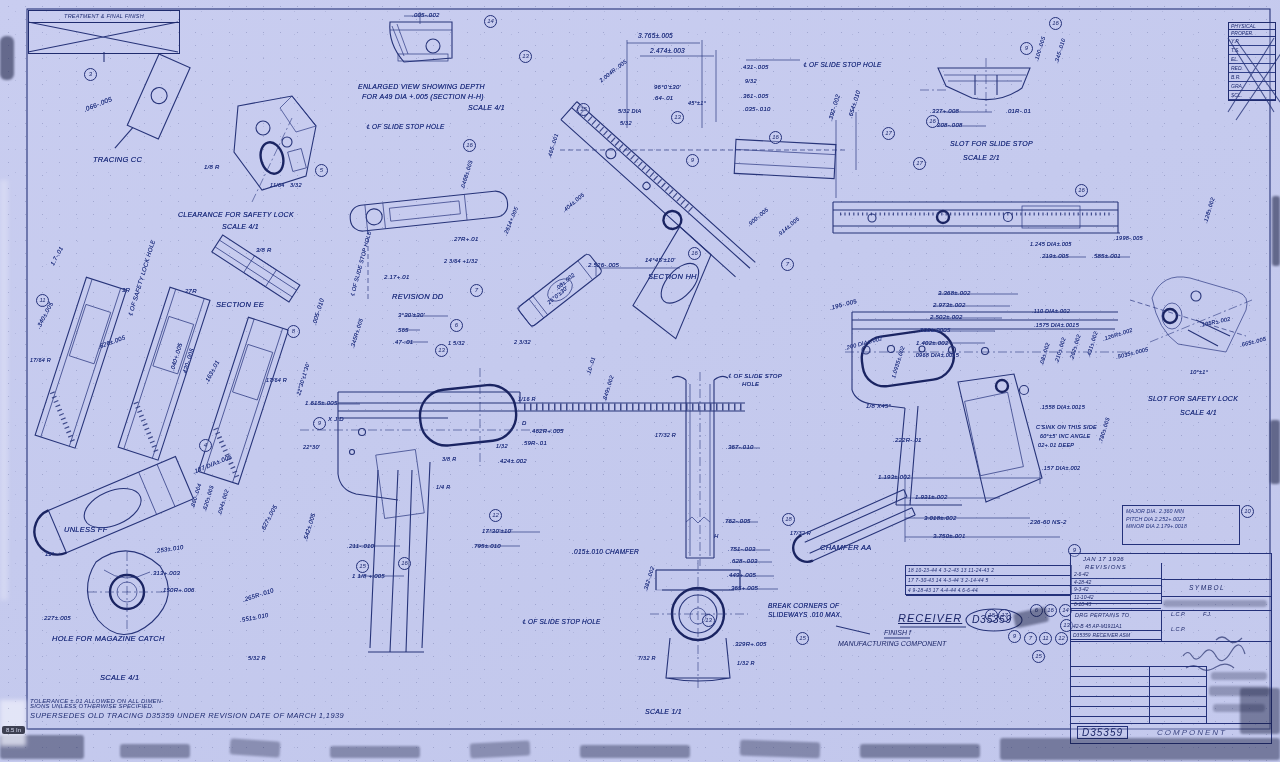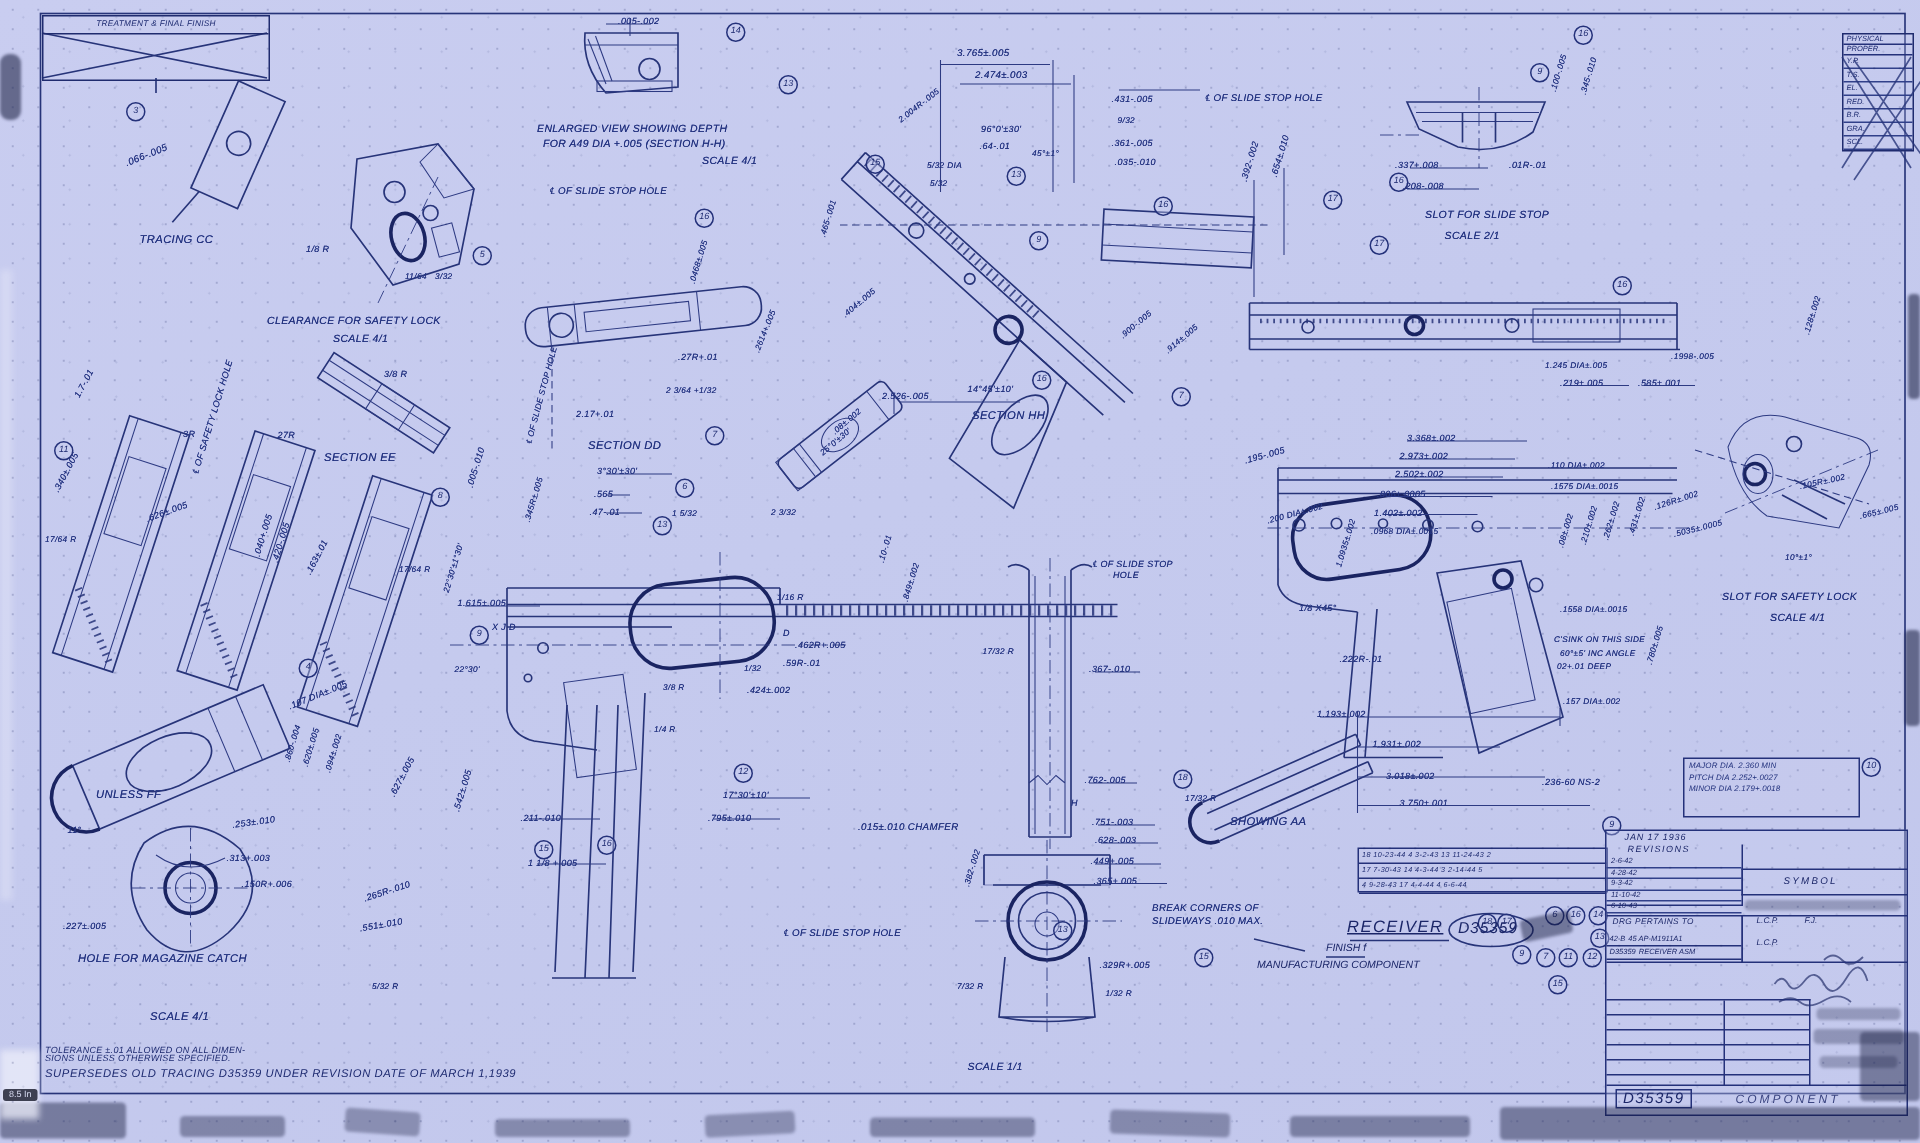--- a/index.html
+++ b/index.html
@@ -315,21 +315,21 @@
       <div class="ann" style="left: 522px; top: 440px; font-size: 6px;">.59R-.01</div>
       <div class="ann" style="left: 498px; top: 458px; font-size: 6px;">.424±.002</div>
       <div class="ann" style="left: 518px; top: 396px; font-size: 5.5px;">1/16 R</div>
       <div class="ann" style="left: 496px; top: 443px; font-size: 5.5px;">1/32</div>
       <div class="ann" style="left: 442px; top: 456px; font-size: 5.5px;">3/8 R</div>
       <div class="ann" style="left: 436px; top: 484px; font-size: 5.5px;">1/4 R</div>
       <div class="ann" style="left: 522px; top: 420px; font-size: 6px;">D</div>
       <div class="ann" style="left: 452px; top: 236px; font-size: 6px;">.27R+.01</div>
       <div class="ann" style="left: 444px; top: 258px; font-size: 5.5px;">2 3/64 +1/32</div>
       <div class="ann" style="left: 384px; top: 274px; font-size: 6px;">2.17+.01</div>
-      <div class="ann" style="left: 392px; top: 292px; font-size: 7.5px;">SECTION DD</div>
+      <div class="ann" style="left: 392px; top: 292px; font-size: 7.5px;">REVISION DD</div>
       <div class="ann" style="left: 398px; top: 312px; font-size: 6px;">3°30'±30'</div>
       <div class="ann" style="left: 396px; top: 327px; font-size: 6px;">.565</div>
       <div class="ann" style="left: 393px; top: 339px; font-size: 6px;">.47-.01</div>
       <div class="ann" style="left: 352px; top: 345px; font-size: 5.5px; transform: rotate(-73deg);">.345R±.005</div>
       <div class="ann" style="left: 448px; top: 340px; font-size: 5.5px;">1 5/32</div>
       <div class="ann" style="left: 514px; top: 339px; font-size: 5.5px;">2 3/32</div>
       <div class="ann" style="left: 352px; top: 292px; font-size: 5.5px; transform: rotate(-75deg);">℄ OF SLIDE STOP HOLE</div>
       <div class="ann" style="left: 505px; top: 232px; font-size: 5.5px; transform: rotate(-68deg);">.2614+.005</div>
       <div class="ann" style="left: 462px; top: 186px; font-size: 5.5px; transform: rotate(-73deg);">.0468±.005</div>
       <div class="ann" style="left: 549px; top: 155px; font-size: 5.5px; transform: rotate(-73deg);">.465-.001</div>
@@ -405,21 +405,21 @@
       <div class="ann" style="left: 1148px; top: 395px; font-size: 7px;">SLOT FOR SAFETY LOCK</div>
       <div class="ann" style="left: 1180px; top: 409px; font-size: 7px;">SCALE 4/1</div>
       <div class="ann" style="left: 1100px; top: 440px; font-size: 5.5px; transform: rotate(-73deg);">.780±.005</div>
       <div class="ann" style="left: 728px; top: 372px; font-size: 6px;">℄ OF SLIDE STOP</div>
       <div class="ann" style="left: 742px; top: 381px; font-size: 6px;">HOLE</div>
       <div class="ann" style="left: 655px; top: 432px; font-size: 5.5px;">17/32 R</div>
       <div class="ann" style="left: 726px; top: 444px; font-size: 6px;">.367-.010</div>
       <div class="ann" style="left: 723px; top: 518px; font-size: 6px;">.762-.005</div>
       <div class="ann" style="left: 714px; top: 533px; font-size: 6px;">H</div>
       <div class="ann" style="left: 790px; top: 530px; font-size: 5.5px;">17/32 R</div>
-      <div class="ann" style="left: 820px; top: 543px; font-size: 7.5px;">SHOWING AA</div>
+      <div class="ann" style="left: 820px; top: 543px; font-size: 7.5px;">CHAMFER AA</div>
       <div class="ann" style="left: 572px; top: 548px; font-size: 6.5px;">.015±.010 CHAMFER</div>
       <div class="ann" style="left: 728px; top: 546px; font-size: 6px;">.751-.003</div>
       <div class="ann" style="left: 730px; top: 558px; font-size: 6px;">.628-.003</div>
       <div class="ann" style="left: 727px; top: 572px; font-size: 6px;">.449+.005</div>
       <div class="ann" style="left: 729px; top: 585px; font-size: 6px;">.365+.005</div>
       <div class="ann" style="left: 645px; top: 588px; font-size: 5.5px; transform: rotate(-73deg);">.382-.002</div>
       <div class="ann" style="left: 733px; top: 641px; font-size: 6px;">.329R+.005</div>
       <div class="ann" style="left: 638px; top: 655px; font-size: 5.5px;">7/32 R</div>
       <div class="ann" style="left: 737px; top: 660px; font-size: 5.5px;">1/32 R</div>
       <div class="ann" style="left: 522px; top: 617px; font-size: 6.5px;">℄ OF SLIDE STOP HOLE</div>

